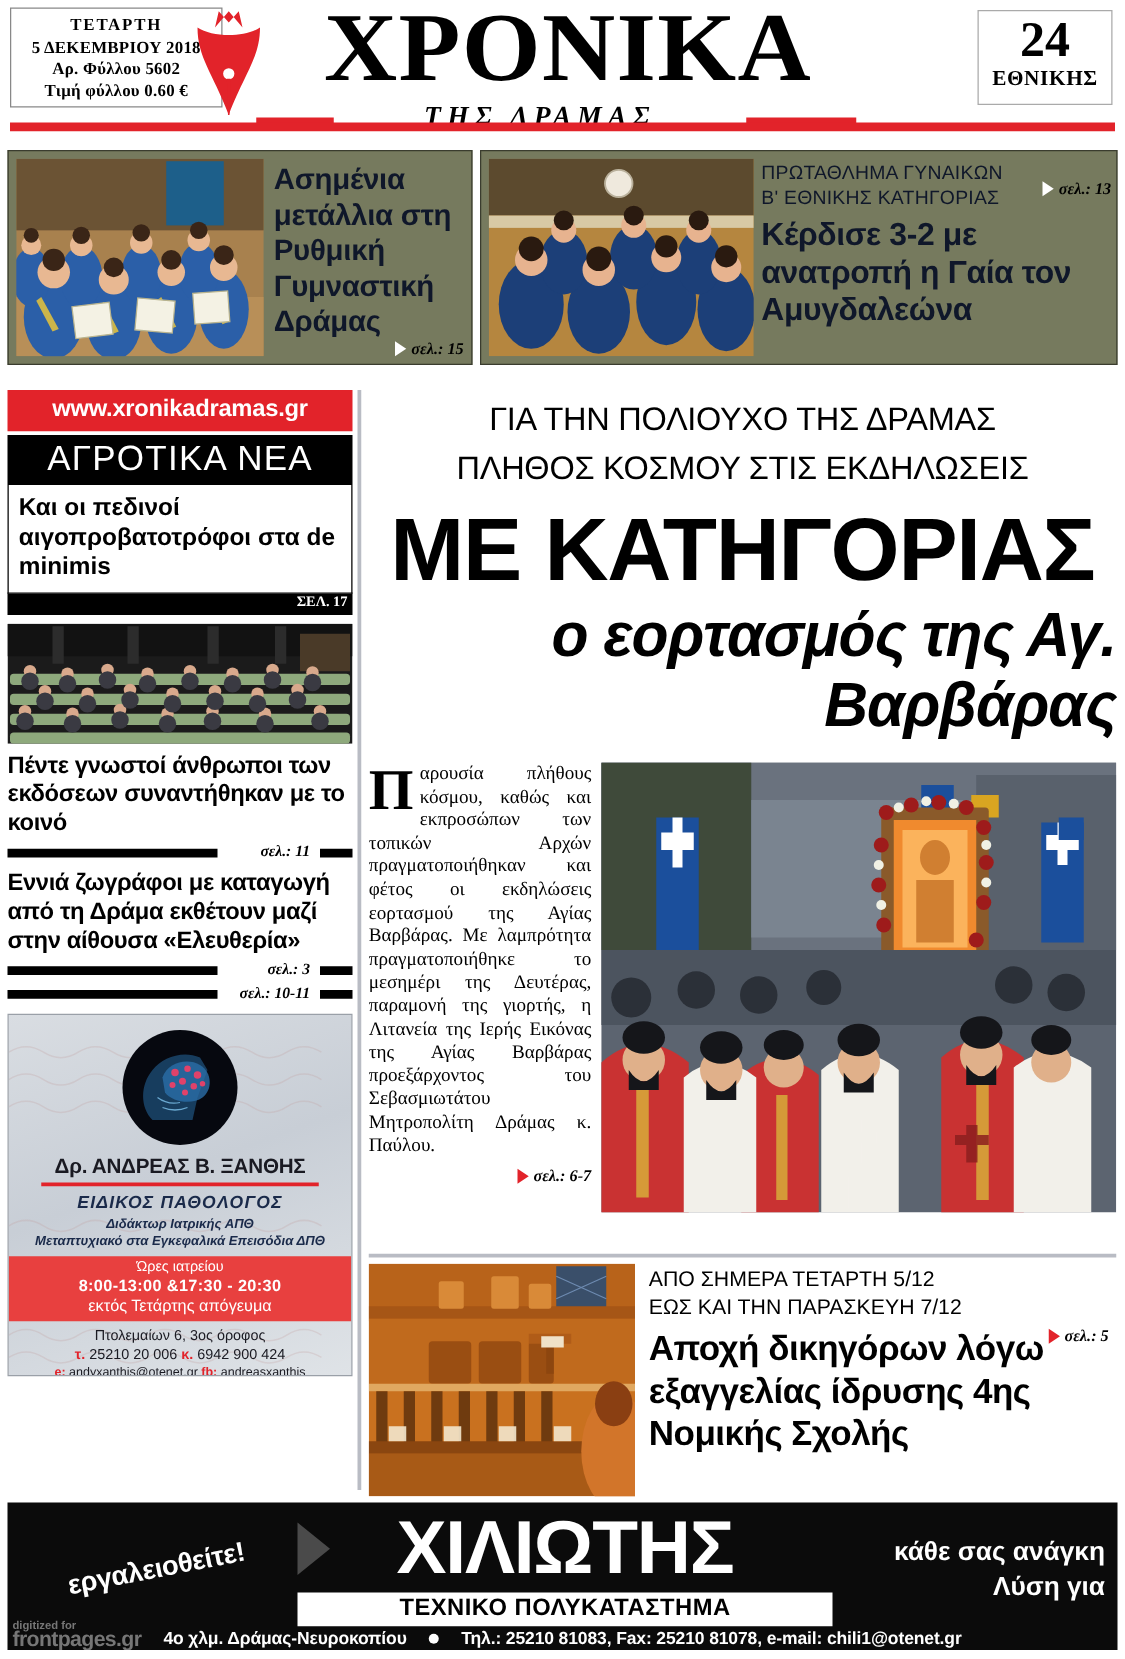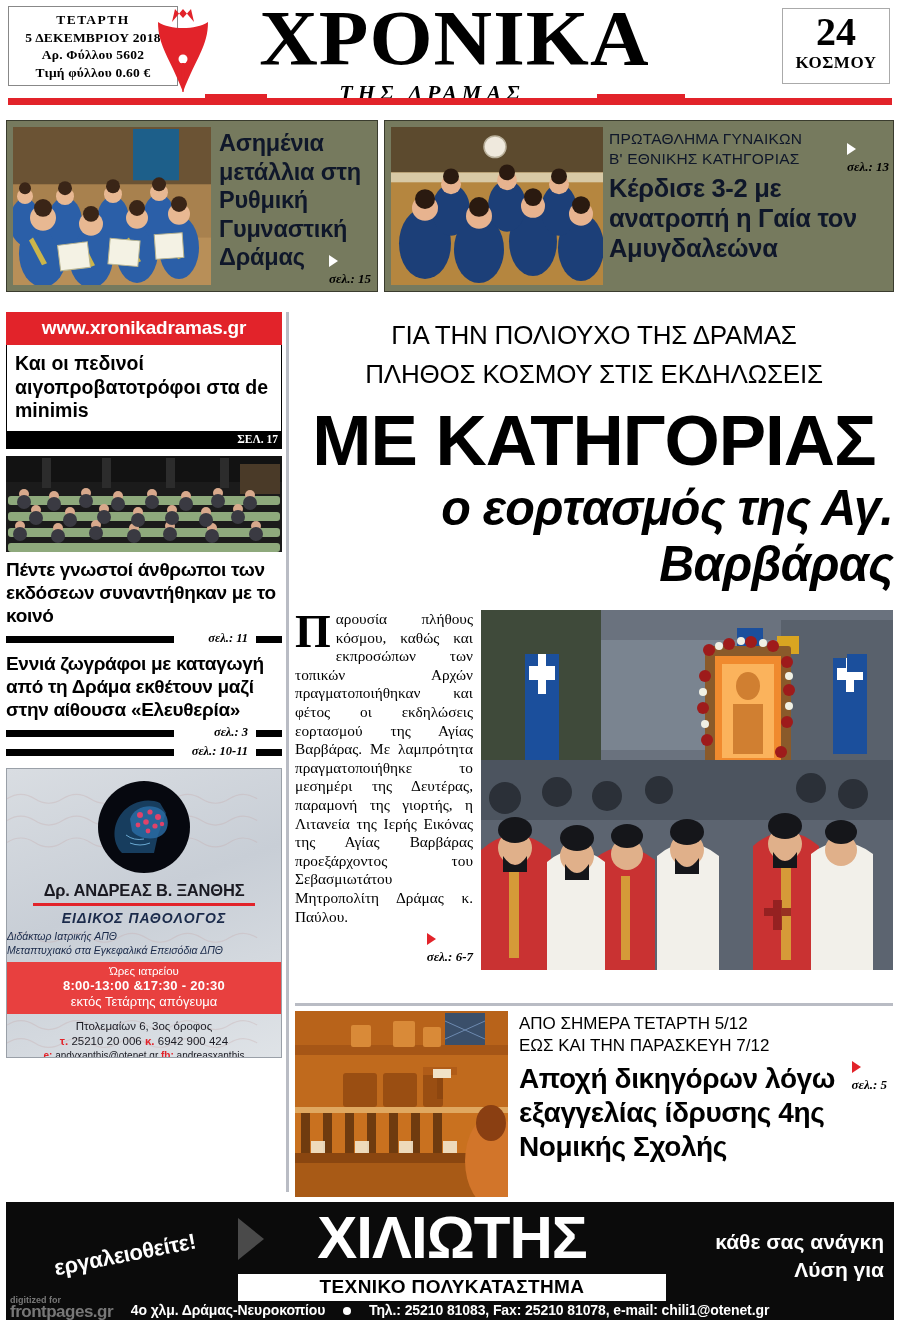--- a/index.html
+++ b/index.html
@@ -58,21 +58,21 @@
   .bn-txt { position:absolute; color:#0f172a; }
   .bn-left .bn-txt { left:212px; right:8px; top:8px; }
   .bn-left .h {
     font-size:23.5px; font-weight:bold; line-height:28.5px; letter-spacing:-.2px;
   }
   .bn-right .bn-txt { left:224px; right:8px; top:8px; }
   .bn-right .kicker { font-size:15.5px; line-height:20px; letter-spacing:.2px; }
   .bn-right .h {
     font-size:25.5px; font-weight:bold; line-height:30px; margin-top:4px; letter-spacing:-.3px;
   }
-  .pgref { display:inline-flex; gap:4px; white-space:nowrap;flex-direction:column; }
+  .pgref { display:inline-flex; align-items:center; gap:4px; white-space:nowrap; }
   .pgref .tri {
     width:0; height:0; border-left:9px solid #e2232a;
     border-top:6px solid transparent; border-bottom:6px solid transparent;
   }
   .pgref .tri.w { border-left-color:#fff; }
   .pgref .t {
     font-family:"Liberation Serif", serif; font-style:italic; font-weight:bold; font-size:13px;
   }
   .pgref-inline { position:absolute; right:6px; bottom:4px; }
   .pgref-kick { position:absolute; right:4px; top:22px; }
@@ -129,22 +129,22 @@
   .docad .dname {
     position:absolute; left:0; right:0; top:112px; text-align:center;
     font-size:16.5px; font-weight:bold; color:#1a1a22; letter-spacing:-.2px;
   }
   .docad .uline { position:absolute; left:26px; right:26px; top:134px; height:3px; background:#e2232a; }
   .docad .spec {
     position:absolute; left:0; right:0; top:141px; text-align:center;
     font-size:14px; font-style:italic; font-weight:bold; color:#1a2a4a; letter-spacing:1px;
   }
   .docad .cred {
-    position:absolute; left:0; right:0; top:160px; text-align:left;
-    font-size:10.5px; font-style:italic; font-weight:normal; color:#1a2a4a; line-height:14px;
+    position:absolute; left:0; right:0; top:160px; text-align:center;
+    font-size:10.5px; font-style:italic; font-weight:bold; color:#1a2a4a; line-height:14px;
   }
   .docad .hoursband {
     position:absolute; left:0; right:0; top:193px; height:52px; background:#e8403f; color:#fff;
     text-align:center; padding-top:3px;
   }
   .docad .hoursband .h1 { font-size:11.5px; }
   .docad .hoursband .h2 { font-size:13px; font-weight:bold; letter-spacing:.3px; margin-top:1px; }
   .docad .hoursband .h3 { font-size:13px; margin-top:1px; }
   .docad .addr {
     position:absolute; left:0; right:0; top:250px; text-align:center;
@@ -256,21 +256,21 @@
     <div class="logo-title">ΧΡΟΝΙΚΑ</div>
 
     <div class="subtitle-row">
       <div class="sub-line l"></div>
       <div class="subtitle">ΤΗΣ ΔΡΑΜΑΣ</div>
       <div class="sub-line r"></div>
     </div>
 
     <div class="pages-box">
       <div class="num">24</div>
-      <div class="lbl">ΚΟΣΜΟΥ</div>
+      <div class="lbl">ΕΘΝΙΚΗΣ</div>
     </div>
 
     <div class="redbar"></div>
   </div>
 
   <div class="banners">
 
     <div class="bn bn-left">
       <div class="ph">
         <svg width="100%" height="100%" viewBox="0 0 198 160" preserveAspectRatio="none">
@@ -378,20 +378,21 @@
     </div>
   </div>
 
   <div class="body-area">
     <div class="vline"></div>
 
     <div class="leftcol">
 
       <div class="weburl">www.xronikadramas.gr</div>
 
+      <div class="agro-hd">ΑΓΡΟΤΙΚΑ ΝΕΑ</div>
       <div class="agro-box">
         <div class="t">Και οι πεδινοί αιγοπροβατοτρόφοι στα de minimis</div>
       </div>
       <div class="agro-foot">
         <span class="s">ΣΕΛ. 17</span>
       </div>
 
       <div class="ph-hall">
         <svg width="100%" height="100%" viewBox="0 0 276 96" preserveAspectRatio="none">
           <rect width="276" height="96" fill="#1b1b1b"></rect>

